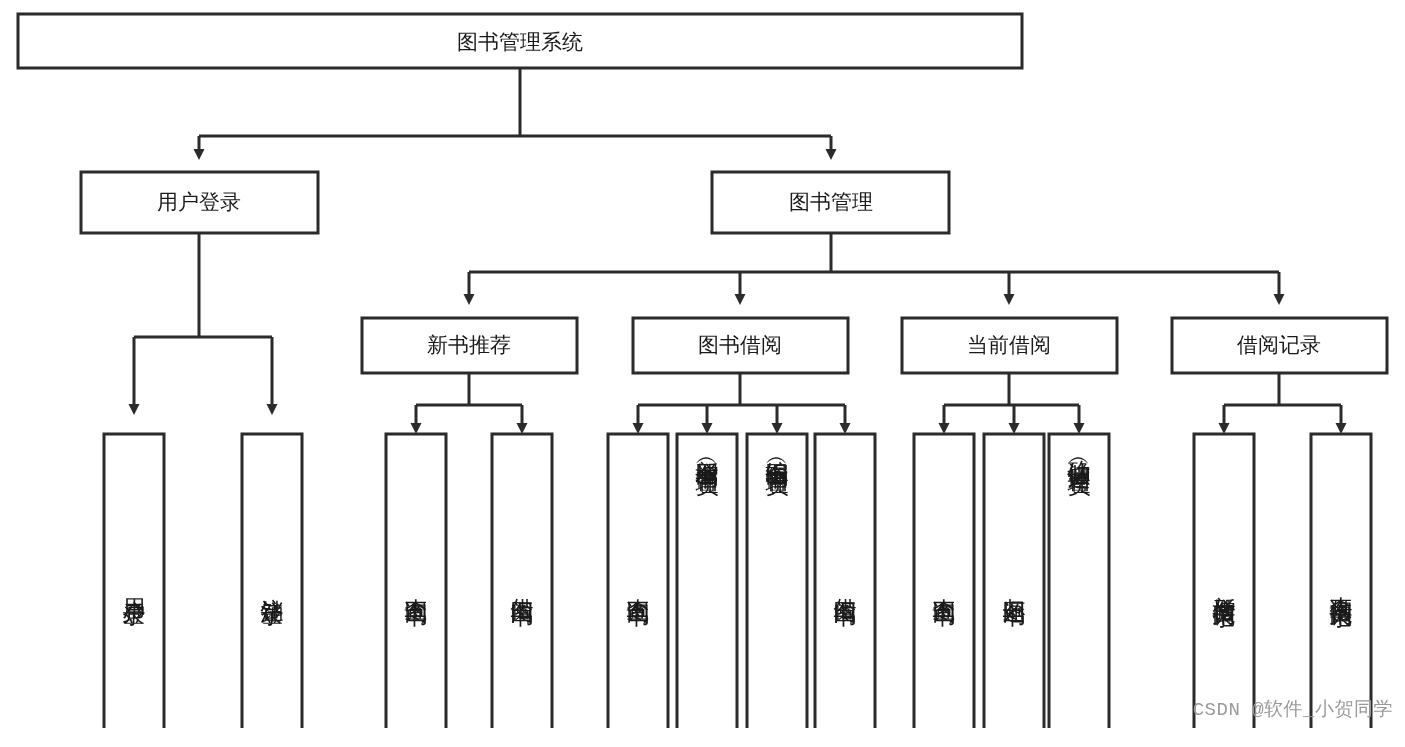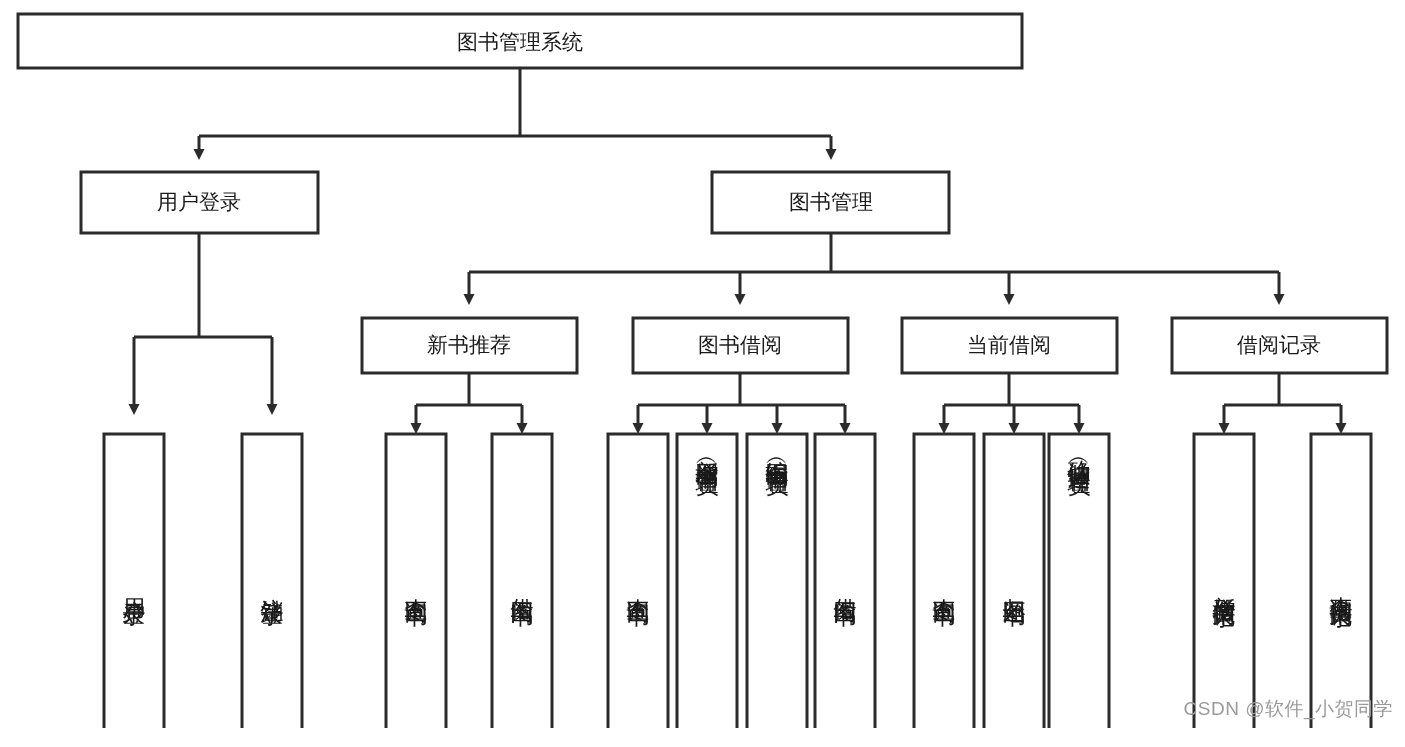--- a/index.html
+++ b/index.html
@@ -61,21 +61,21 @@
     line-height: 1.08;
     letter-spacing: 2px;
     color: #1a1a1a;
     white-space: nowrap;
     text-align: center;
   }
   .watermark {
     position: absolute;
     right: 12px;
     bottom: 6px;
-    font-family: Liberation Sans, sans-serif;
+    font-family: Liberation Mono, monospace;
     font-size: 19px;
     color: #9a9a9a;
     letter-spacing: 0.5px;
     white-space: nowrap;
   }
 </style>
 </head>
 <body>
 
 <div id="diagram-root">

